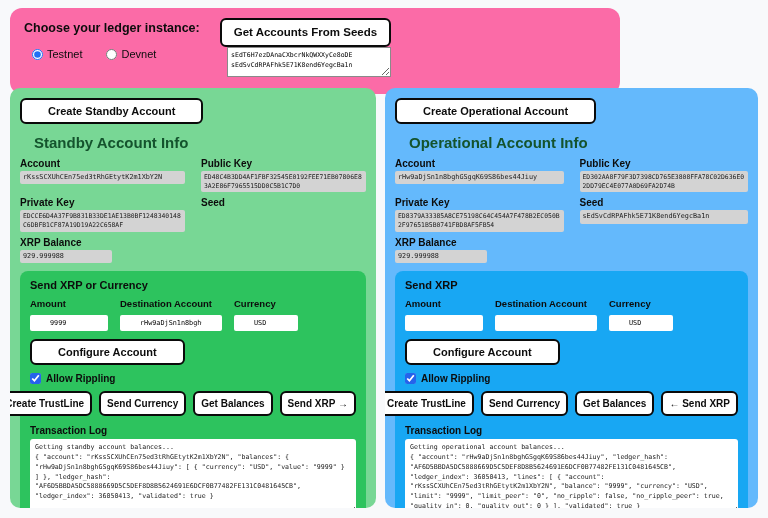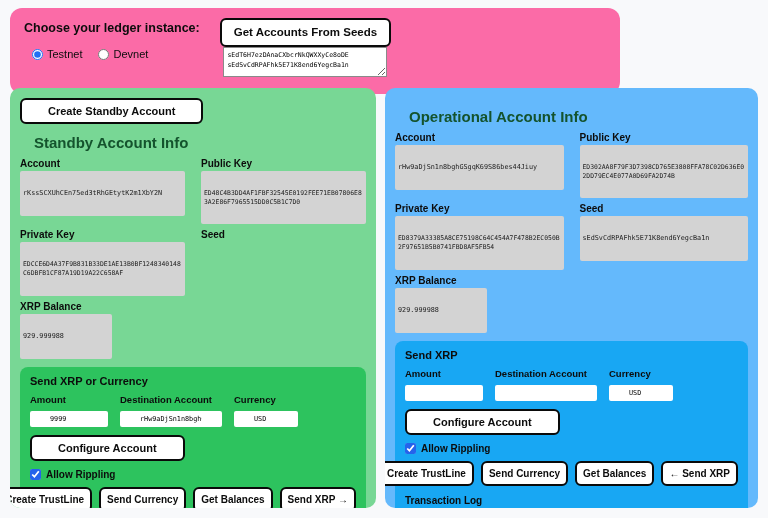--- a/index.html
+++ b/index.html
@@ -11,24 +11,24 @@
   }
 
   
   .ledger-bar {
     position: absolute; left: 10px; top: 8px; width: 610px; height: 86px;
     background: #fb6ba7; border-radius: 12px; padding: 10px 14px;
     display: flex; gap: 20px;
   }
   .ledger-left { padding-top: 3px; }
   .ledger-title { font-size: 12.5px; font-weight: bold; margin-bottom: 13px; white-space: nowrap; }
-  .radio-row { display: flex; gap: 16px; align-items: flex-end; font-size: 11px; padding-left: 8px; }
+  .radio-row { display: flex; gap: 24px; align-items: flex-end; font-size: 11px; padding-left: 8px; }
   .radio-row label { display: flex; align-items: center; gap: 4px; cursor: pointer; }
   input[type=radio] { width: 11px; height: 11px; accent-color: #2070f3; margin: 0; }
-  .ledger-mid { display: flex; flex-direction: column; align-items: center; }
+  .ledger-mid { display: flex; flex-direction: column; align-items: flex-end; }
   .seeds {
     width: 164px; height: 30px; border: 1px solid #8a8a8a; background: #fff;
     font-family: "DejaVu Sans Mono", monospace; font-size: 6.5px; line-height: 1.55;
     padding: 2px 3px; resize: both;
   }
 
   
   .btn {
     background: #fff; border: 2px solid #0a0a0a; border-radius: 6px;
     font-family: inherit; font-weight: bold; font-size: 11px; line-height: 1.1;
@@ -42,21 +42,21 @@
   .panel.standby { width: 366px; background: #78d795; }
   .panel.operational { width: 373px; background: #64b9fc; }
 
   .heading { font-size: 15px; font-weight: 800; margin: 10px 14px 7px; color: #14532d; }
 
   .fieldgrid { display: grid; grid-template-columns: 1fr 1fr; column-gap: 16px; row-gap: 5px; }
   .f-label { font-size: 10px; font-weight: bold; margin-bottom: 2px; }
   .f-box {
     background: #d3d3d3; border-radius: 2px; color: #1c1c1c;
     font-family: "DejaVu Sans Mono", monospace; font-size: 6.4px; line-height: 1.35;
-    padding: 18px 3px; word-break: break-all; min-height: 12px;
+    padding: 2px 3px; word-break: break-all; min-height: 12px;
   }
   .f-box.one { white-space: nowrap; overflow: hidden; font-size: 6.8px; }
   .balance-row { margin-top: 5px; width: 92px; }
 
   
   .send-panel { margin-top: 8px; border-radius: 8px; padding: 8px 10px 9px; }
   .standby .send-panel { background: #2dc35e; }
   .operational .send-panel { background: #18a7f3; }
   .send-title { font-size: 11px; font-weight: bold; margin-bottom: 7px; }
   .send-inputs { display: flex; gap: 12px; }
@@ -160,20 +160,21 @@
         <button class="btn">Get Balances</button>
         <button class="btn">Send XRP →</button>
       </div>
       <div class="log-label">Transaction Log</div>
       <textarea class="log" spellcheck="false" style="">Getting standby account balances...
 { "account": "rKssSCXUhCEn75ed3tRhGEtytK2m1XbY2N", "balances": { "rHw9aDjSn1n8bghGSgqK69S86bes44Jiuy": [ { "currency": "USD", "value": "9999" } ] }, "ledger_hash": "AF6D5BBDA5DC5888669D5C5DEF8D8B5624691E6DCF0B77482FE131C0481645CB", "ledger_index": 36050413, "validated": true }</textarea>
     </div>
   </section>
 
   <section class="panel operational">
+    <button class="btn">Create Operational Account</button>
     <h2 class="heading">Operational Account Info</h2>
 
     <div class="fieldgrid">
       <div>
         <div class="f-label">Account</div>
         <div class="f-box one">rHw9aDjSn1n8bghGSgqK69S86bes44Jiuy</div>
       </div>
       <div>
         <div class="f-label">Public Key</div>
         <div class="f-box">ED302AA8F79F3D7398CD765E3808FFA78C02D636E02DD79EC4E077A0D69FA2D74B</div>

